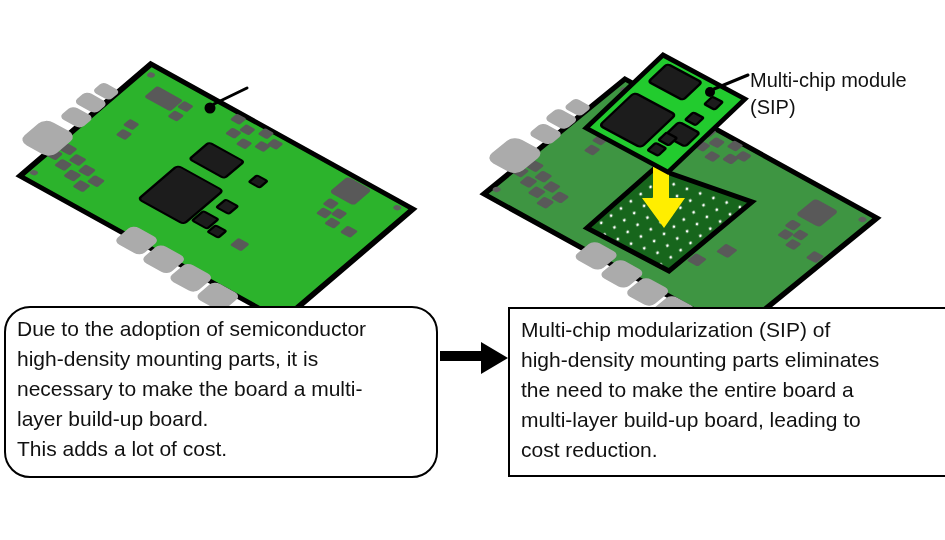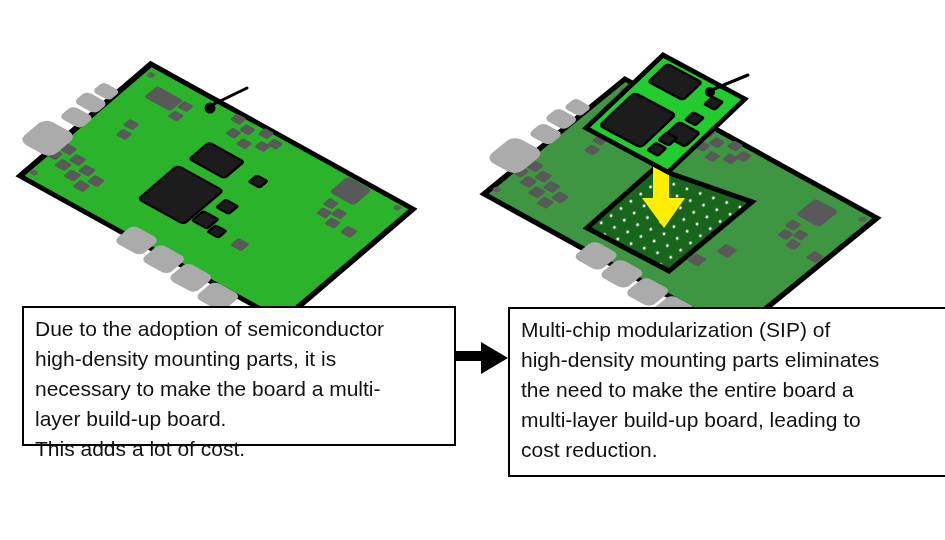--- a/index.html
+++ b/index.html
@@ -163,22 +163,24 @@
     <rect class="chip" x="67" y="38" width="12" height="11" rx="2"></rect>
     <rect class="chip" x="69" y="14" width="12" height="11" rx="2"></rect>
   </g>
 
   <line class="callout" x1="714" y1="89" x2="748" y2="75"></line>
   <circle class="cdot" cx="710" cy="92" r="5"></circle>
 
   <polygon class="flow" points="440,351 481,351 481,342 508,358 481,374 481,361 440,361"></polygon>
 </svg>
 
+<div class="label" style="left:750px;top:67px;width:195px;">Multi-chip module
+(SIP)</div>
 
-<div class="textbox" style="left:22px;top:306px;width:434px;height:140px;">Due to the adoption of semiconductor
+<div class="textbox" style="left:4px;top:306px;width:434px;height:172px;border-radius:26px;">Due to the adoption of semiconductor
 high-density mounting parts, it is
 necessary to make the board a multi-
 layer build-up board.
 This adds a lot of cost.</div>
 <div class="textbox" style="left:508px;top:307px;width:480px;height:170px;">Multi-chip modularization (SIP) of
 high-density mounting parts eliminates
 the need to make the entire board a
 multi-layer build-up board, leading to
 cost reduction.</div>
 

